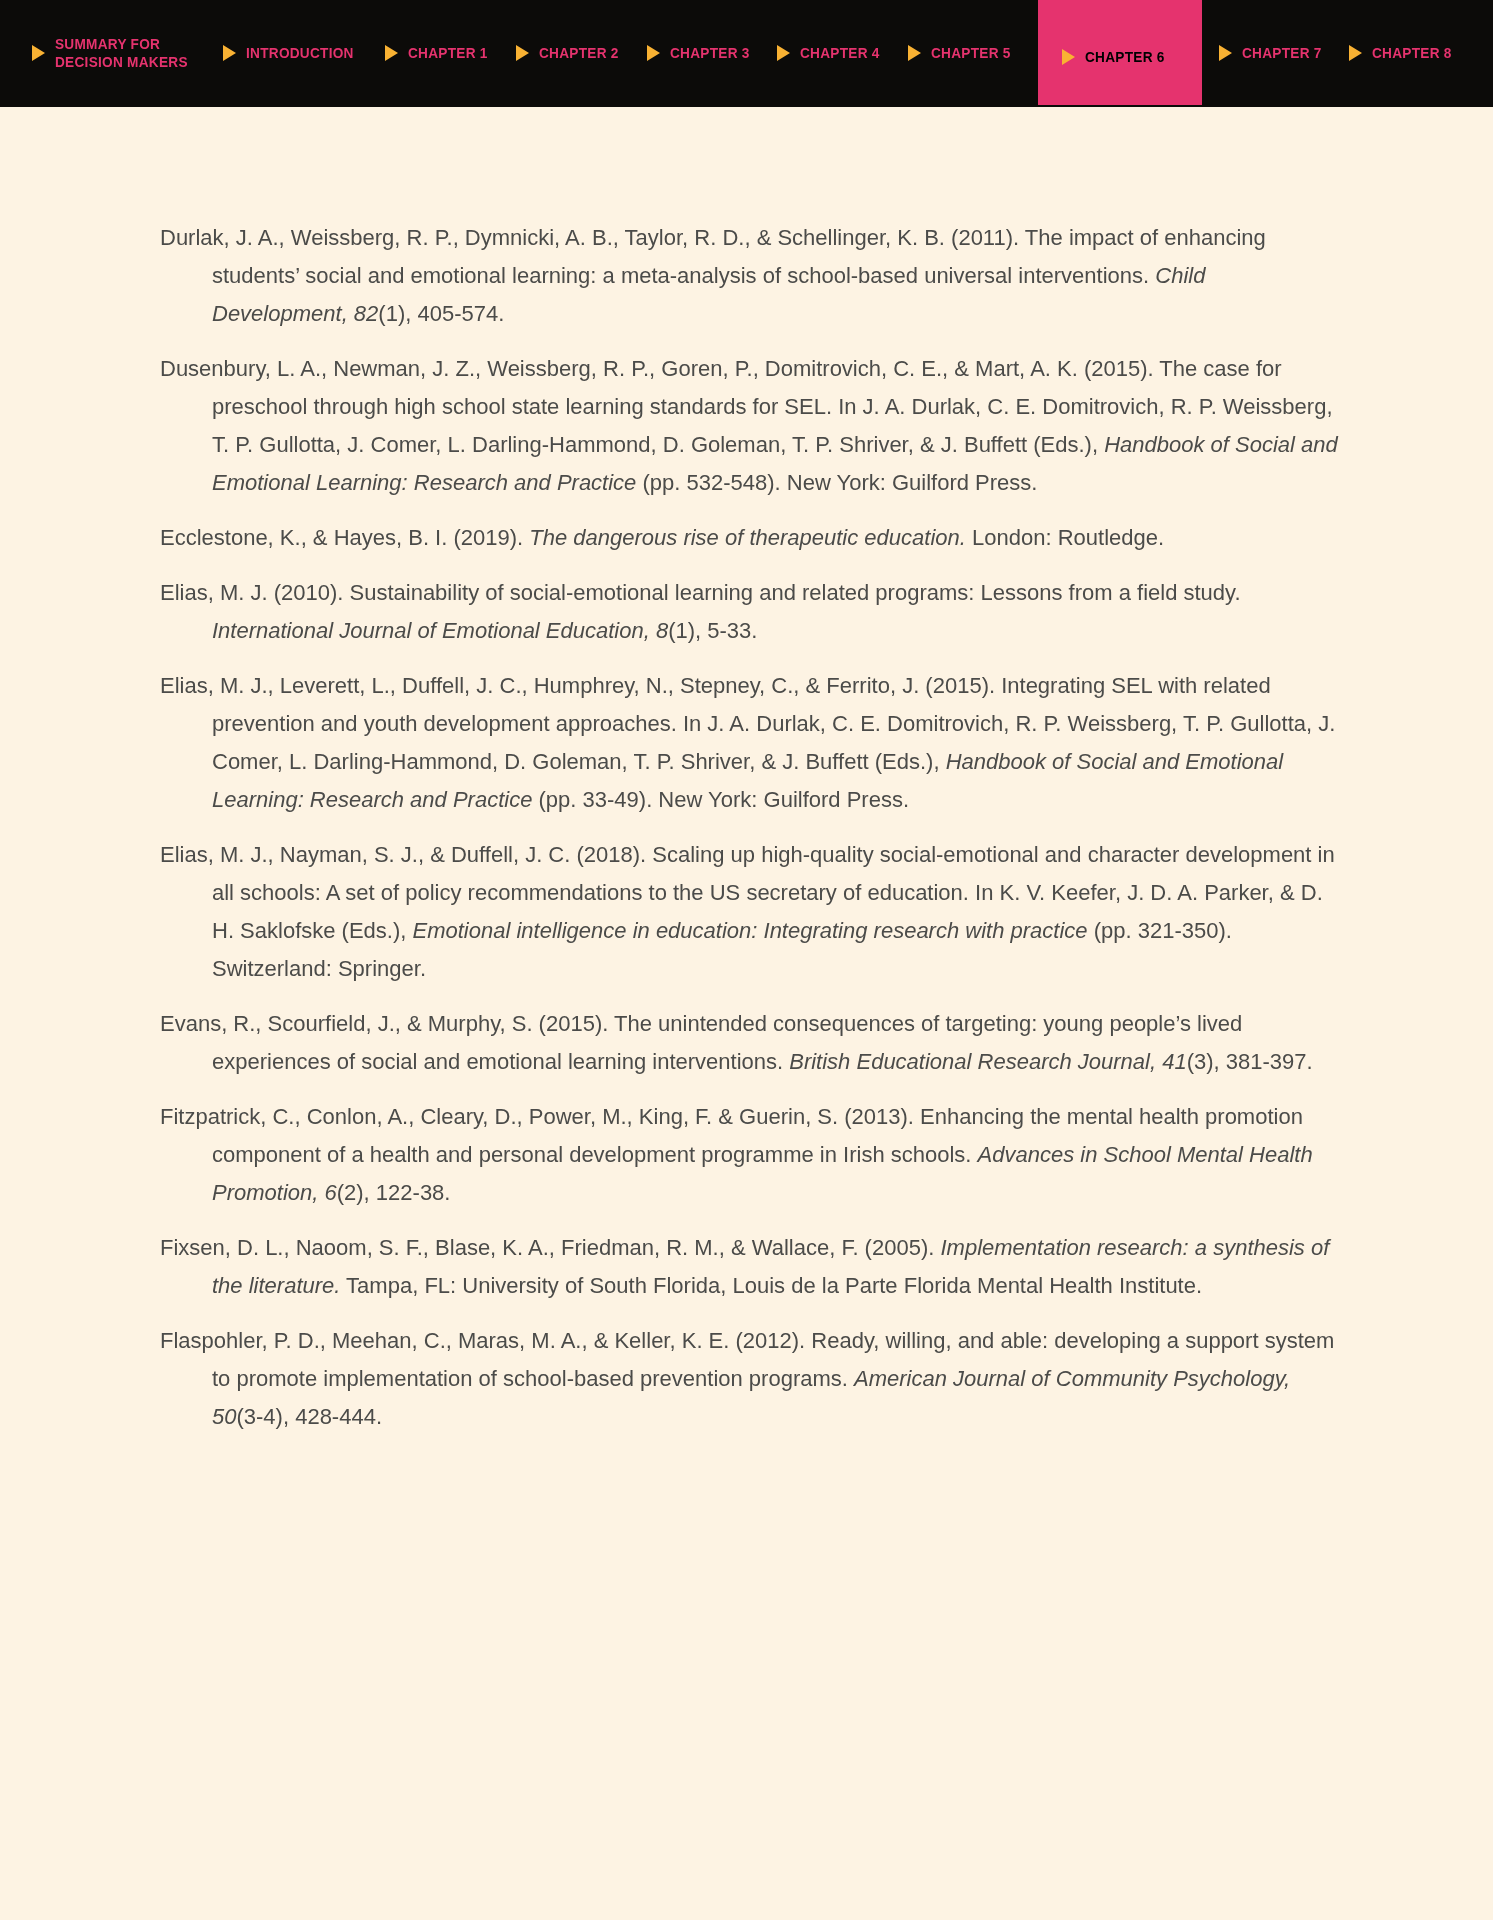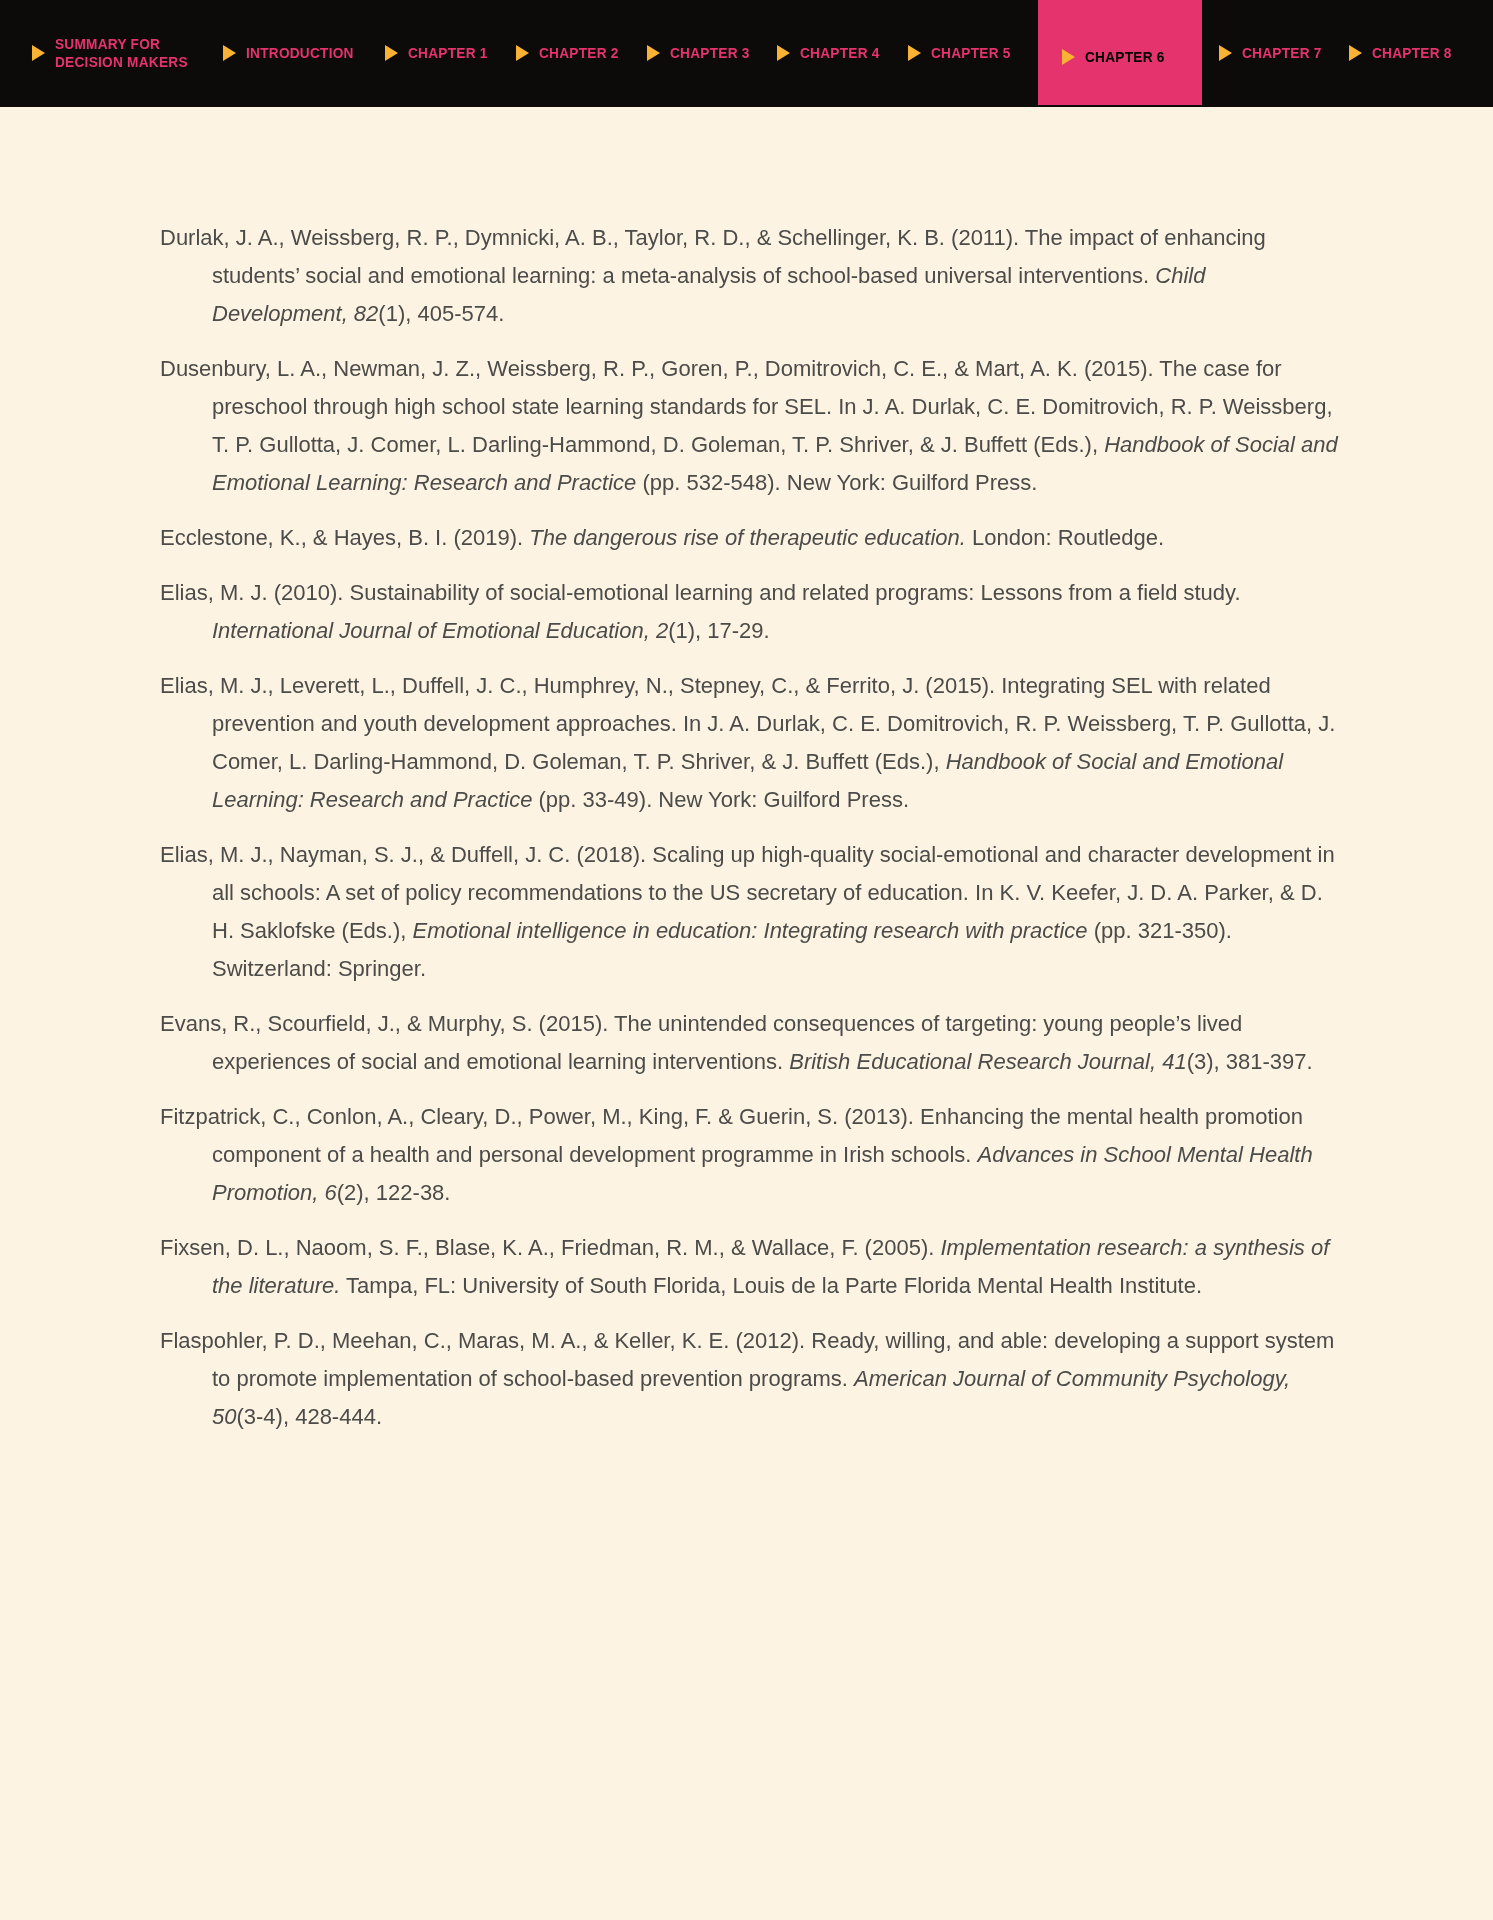--- a/index.html
+++ b/index.html
@@ -122,21 +122,21 @@
         <span class="nav-label">CHAPTER 8</span>
       </div>
     </div>
 </div>
 
 <div class="content">
   <div>
       <p class="ref"><span>Durlak, J. A., Weissberg, R. P., Dymnicki, A. B., Taylor, R. D., &amp; Schellinger, K. B. (2011). The impact of enhancing students’ social and emotional learning: a meta-analysis of school-based universal interventions. </span><span class="it">Child Development, 82</span><span>(1), 405-574.</span></p>
       <p class="ref"><span>Dusenbury, L. A., Newman, J. Z., Weissberg, R. P., Goren, P., Domitrovich, C. E., &amp; Mart, A. K. (2015). The case for preschool through high school state learning standards for SEL. In J. A. Durlak, C. E. Domitrovich, R. P. Weissberg, T. P. Gullotta, J. Comer, L. Darling-Hammond, D. Goleman, T. P. Shriver, &amp; J. Buffett (Eds.), </span><span class="it">Handbook of Social and Emotional Learning: Research and Practice</span><span> (pp. 532-548). New York: Guilford Press.</span></p>
       <p class="ref"><span>Ecclestone, K., &amp; Hayes, B. I. (2019). </span><span class="it">The dangerous rise of therapeutic education.</span><span> London: Routledge.</span></p>
-      <p class="ref"><span>Elias, M. J. (2010). Sustainability of social-emotional learning and related programs: Lessons from a field study. </span><span class="it">International Journal of Emotional Education, 2</span><span>(1), 17-29.</span></p>
+      <p class="ref"><span>Elias, M. J. (2010). Sustainability of social-emotional learning and related programs: Lessons from a field study. </span><span class="it">International Journal of Emotional Education, 8</span><span>(1), 5-33.</span></p>
       <p class="ref"><span>Elias, M. J., Leverett, L., Duffell, J. C., Humphrey, N., Stepney, C., &amp; Ferrito, J. (2015). Integrating SEL with related prevention and youth development approaches. In J. A. Durlak, C. E. Domitrovich, R. P. Weissberg, T. P. Gullotta, J. Comer, L. Darling-Hammond, D. Goleman, T. P. Shriver, &amp; J. Buffett (Eds.), </span><span class="it">Handbook of Social and Emotional Learning: Research and Practice</span><span> (pp. 33-49). New York: Guilford Press.</span></p>
       <p class="ref"><span>Elias, M. J., Nayman, S. J., &amp; Duffell, J. C. (2018). Scaling up high-quality social-emotional and character development in all schools: A set of policy recommendations to the US secretary of education. In K. V. Keefer, J. D. A. Parker, &amp; D. H. Saklofske (Eds.), </span><span class="it">Emotional intelligence in education: Integrating research with practice</span><span> (pp. 321-350). Switzerland: Springer.</span></p>
       <p class="ref"><span>Evans, R., Scourfield, J., &amp; Murphy, S. (2015). The unintended consequences of targeting: young people’s lived experiences of social and emotional learning interventions. </span><span class="it">British Educational Research Journal, 41</span><span>(3), 381-397.</span></p>
       <p class="ref"><span>Fitzpatrick, C., Conlon, A., Cleary, D., Power, M., King, F. &amp; Guerin, S. (2013). Enhancing the mental health promotion component of a health and personal development programme in Irish schools. </span><span class="it">Advances in School Mental Health Promotion, 6</span><span>(2), 122-38.</span></p>
       <p class="ref"><span>Fixsen, D. L., Naoom, S. F., Blase, K. A., Friedman, R. M., &amp; Wallace, F. (2005). </span><span class="it">Implementation research: a synthesis of the literature.</span><span> Tampa, FL: University of South Florida, Louis de la Parte Florida Mental Health Institute.</span></p>
       <p class="ref"><span>Flaspohler, P. D., Meehan, C., Maras, M. A., &amp; Keller, K. E. (2012). Ready, willing, and able: developing a support system to promote implementation of school-based prevention programs. </span><span class="it">American Journal of Community Psychology, 50</span><span>(3-4), 428-444.</span></p>
     </div>
 </div>
 
 </body></html>

